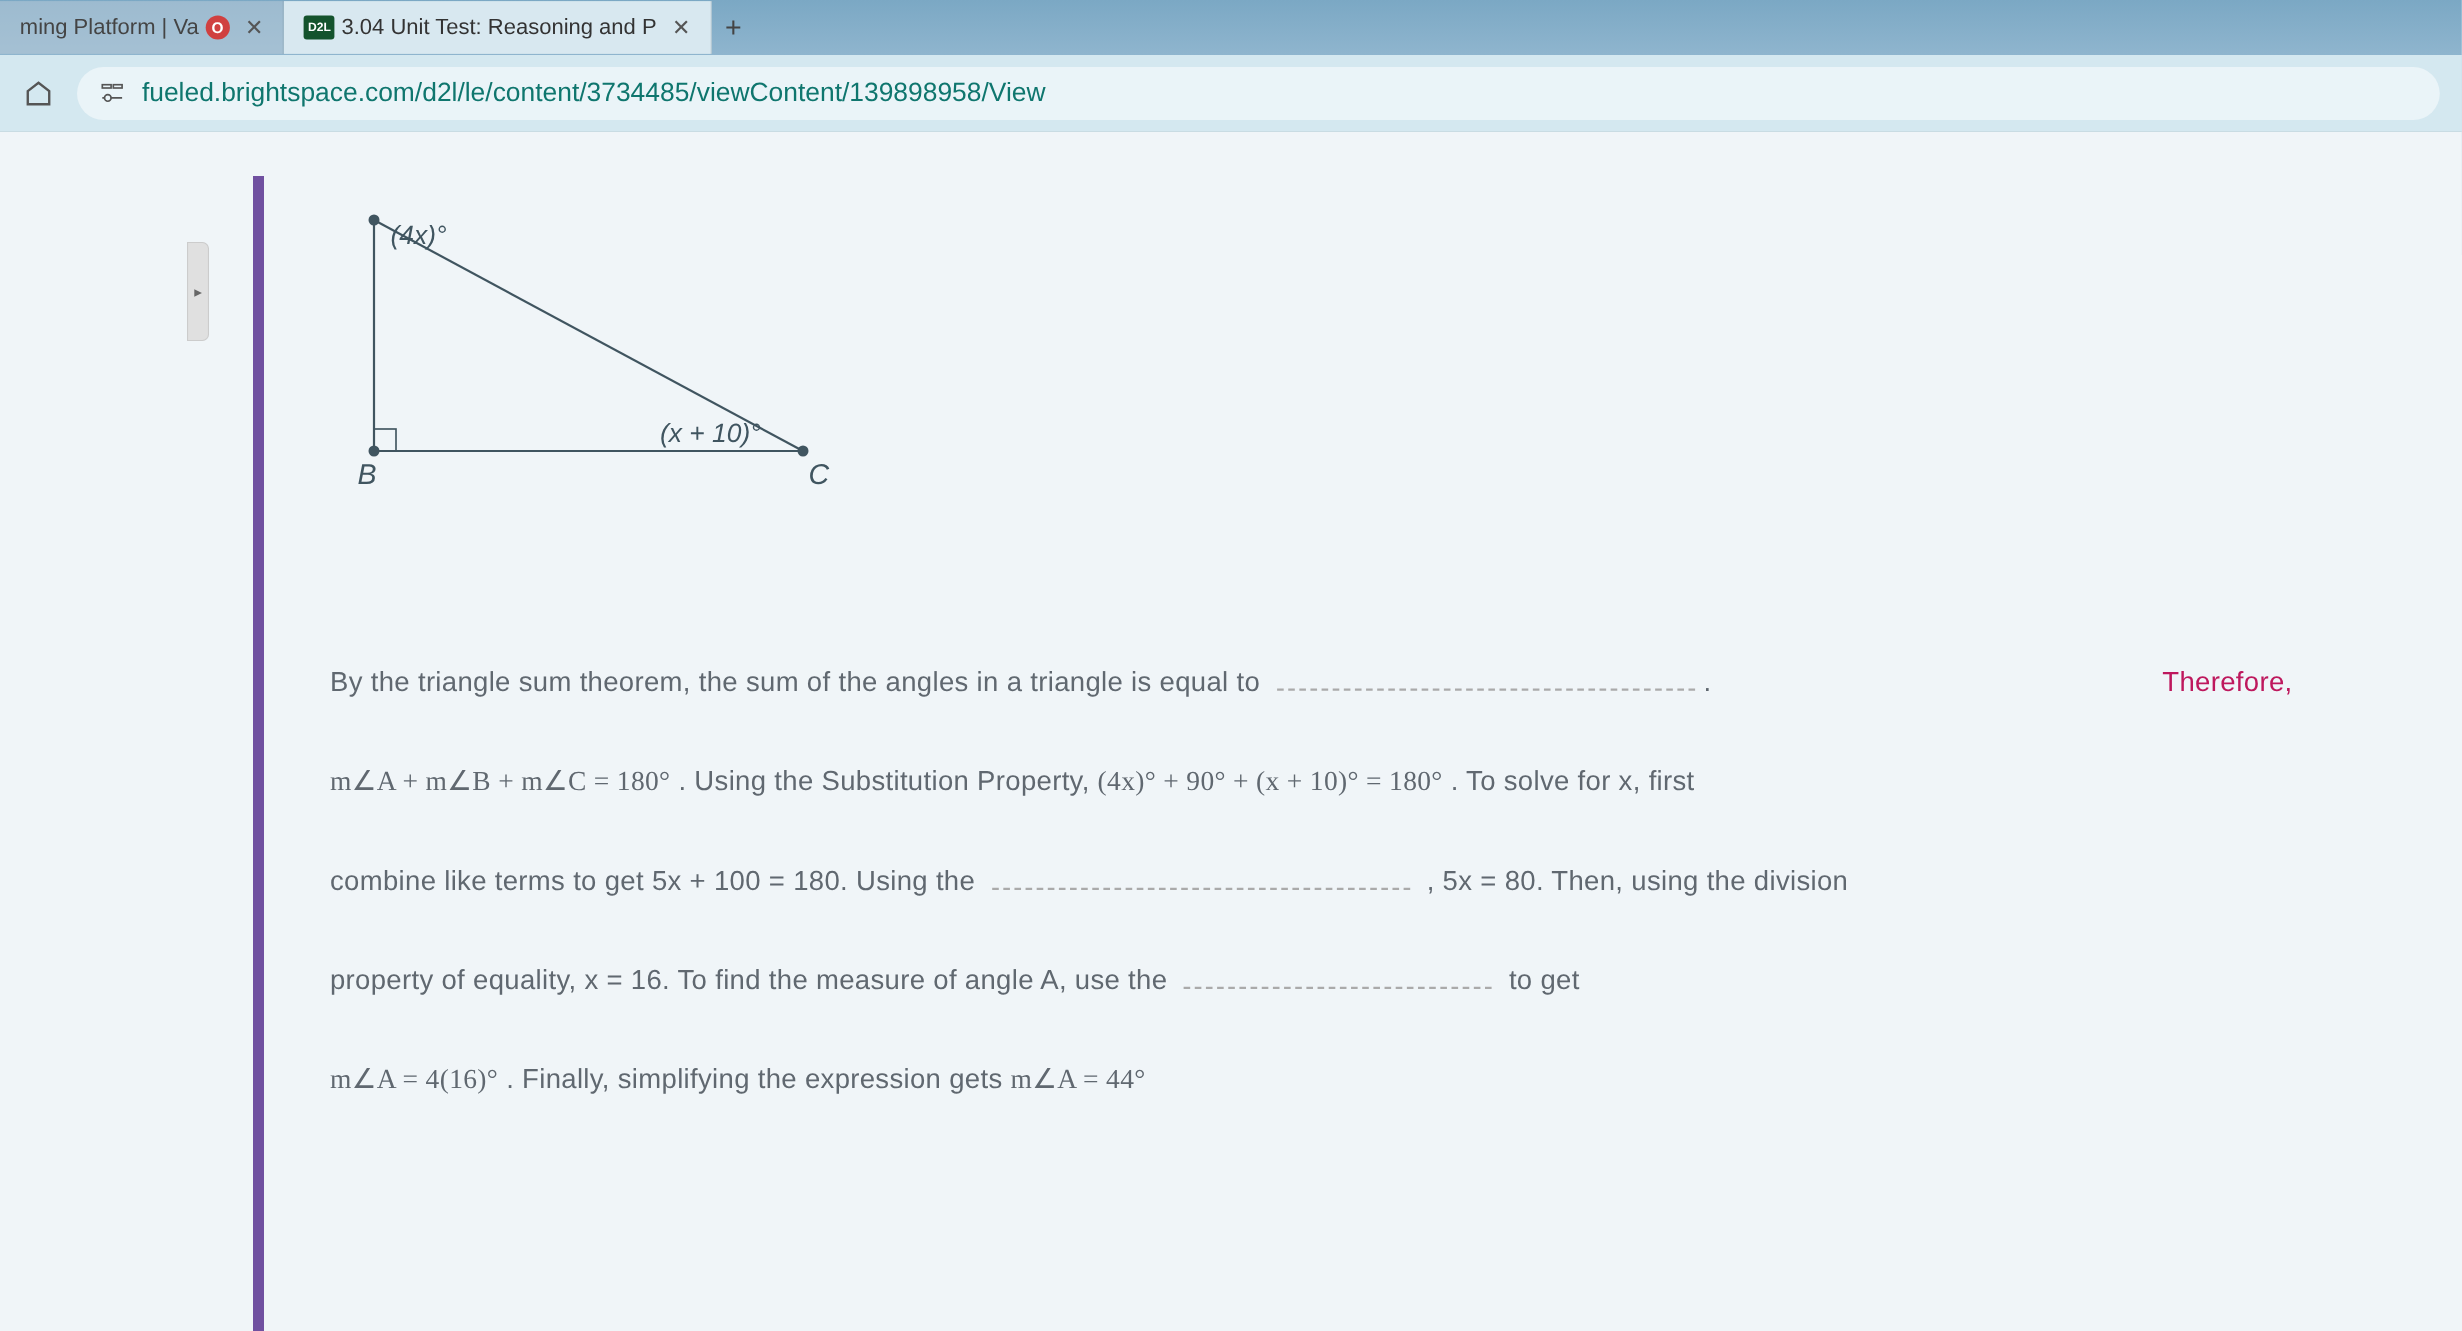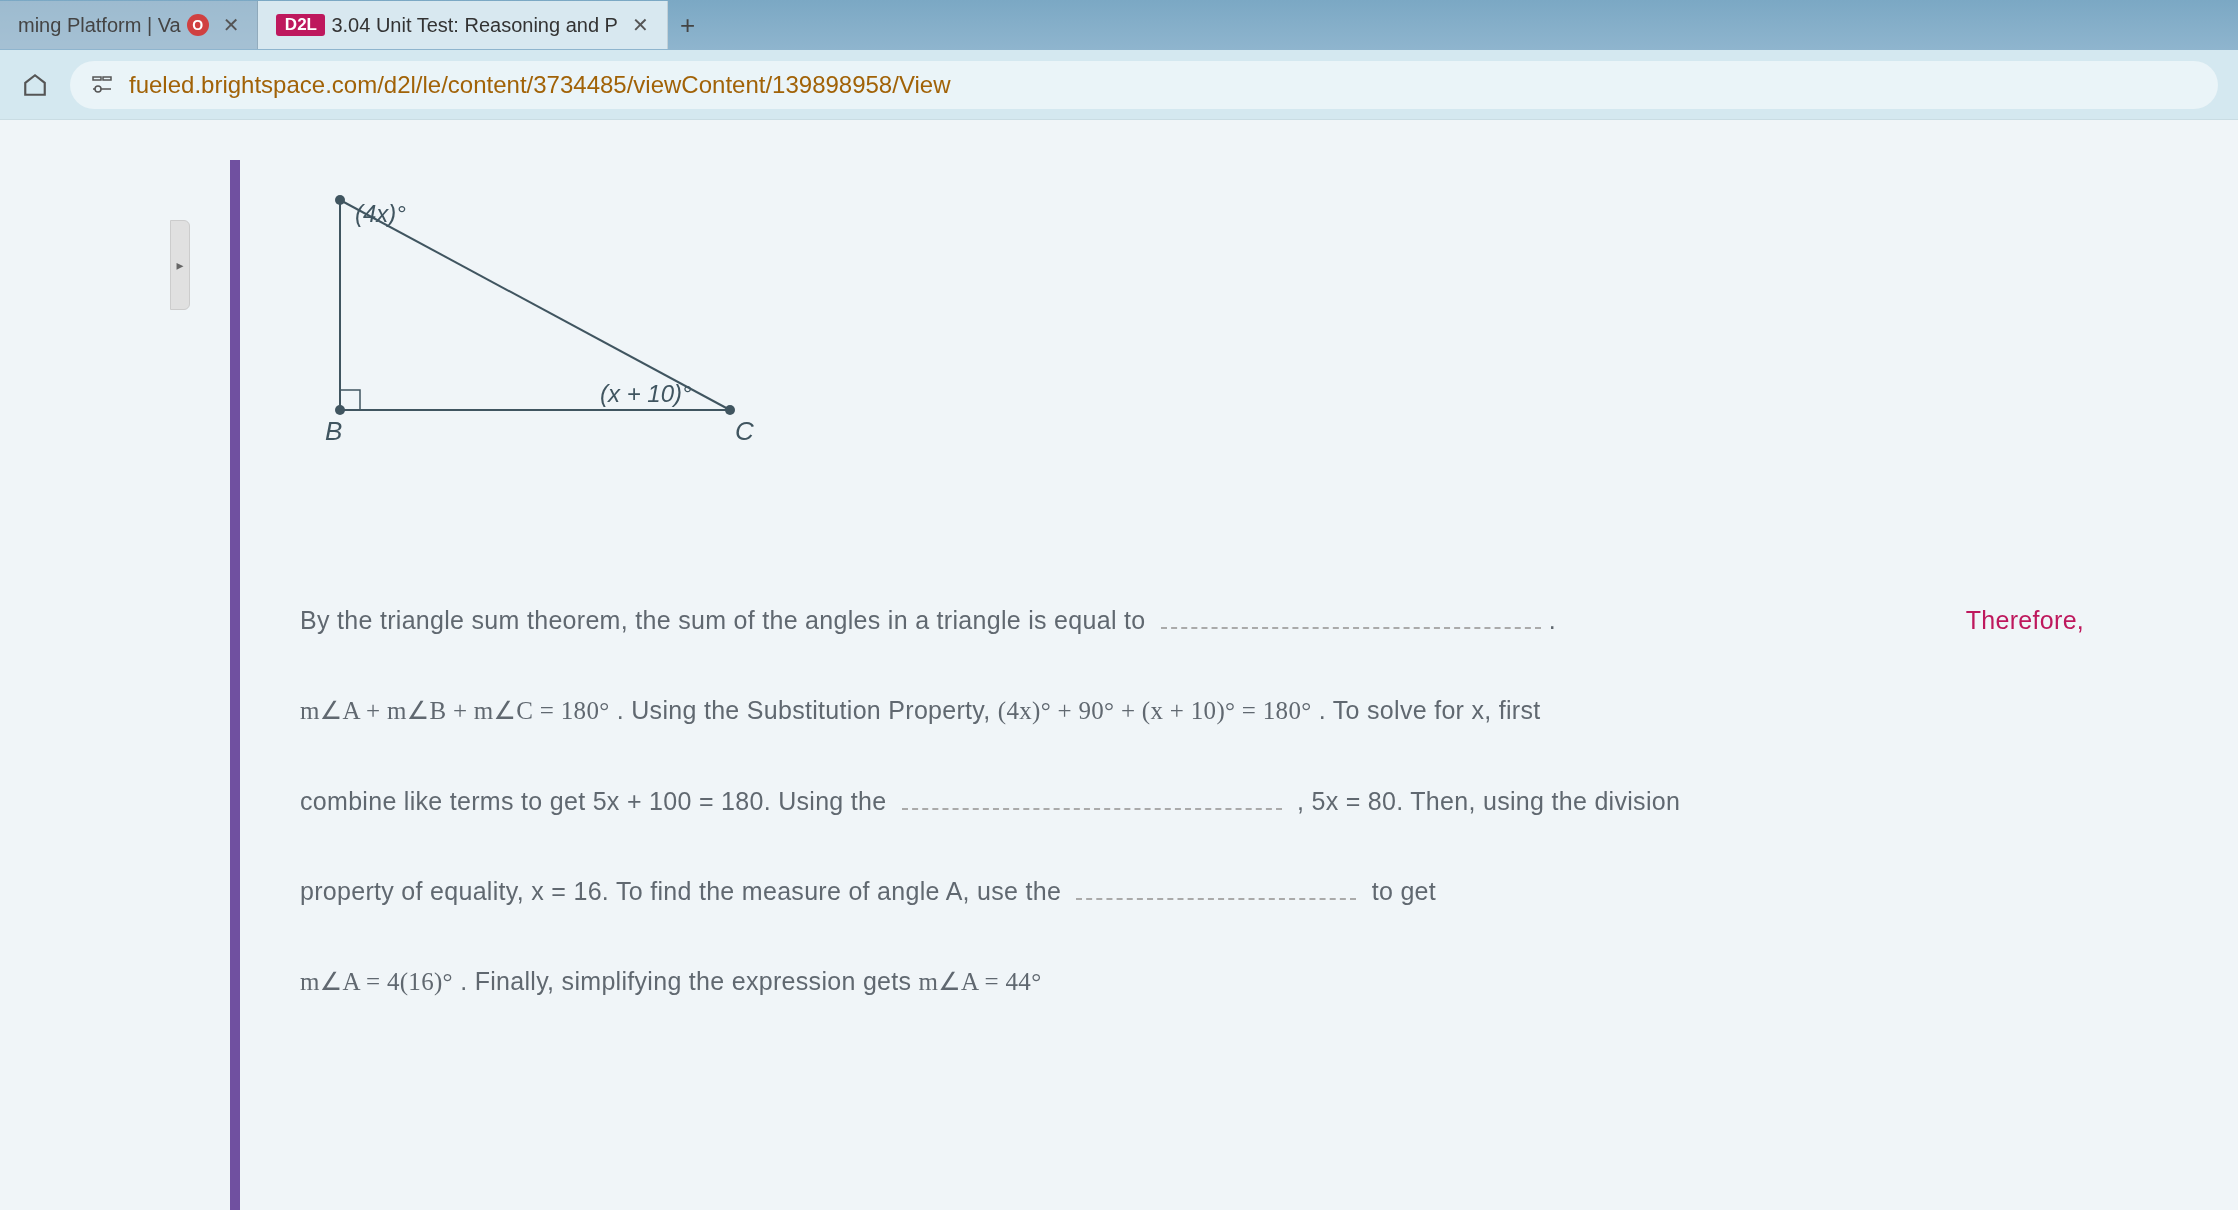--- a/index.html
+++ b/index.html
@@ -47,25 +47,25 @@
       justify-content: center;
       font-size: 14px;
       font-weight: bold;
     }
     .tab-favicon.red {
       background: #d04040;
       color: white;
       border-radius: 50%;
     }
     .tab-favicon.d2l {
-      background: #be185d;
+      background: #14532d;
       color: white;
       border-radius: 3px;
-      width: 49px;
-      font-size: 17px;
+      width: 28px;
+      font-size: 11px;
     }
     .tab-close {
       font-size: 20px;
       color: #555;
       cursor: pointer;
       margin-left: 8px;
     }
     .new-tab {
       width: 40px;
       height: 40px;
@@ -107,21 +107,21 @@
     }
     .site-settings {
       display: flex;
       align-items: center;
       font-size: 18px;
       color: #555;
       cursor: pointer;
     }
     .url-text {
       font-size: 24px;
-      color: #a16207;
+      color: #0f766e;
     }
     .content-area {
       display: flex;
       height: calc(100% - 120px);
       background: #f0f5f8;
       padding-top: 40px;
     }
     .side-handle {
       width: 190px;
       display: flex;

